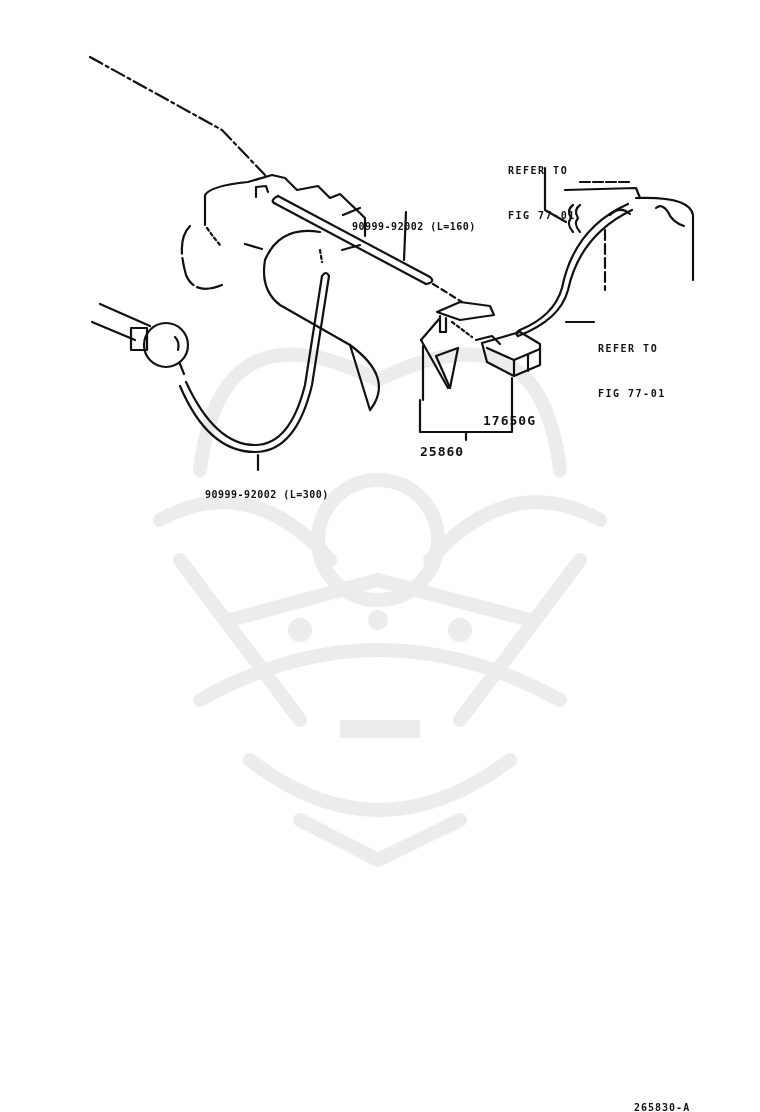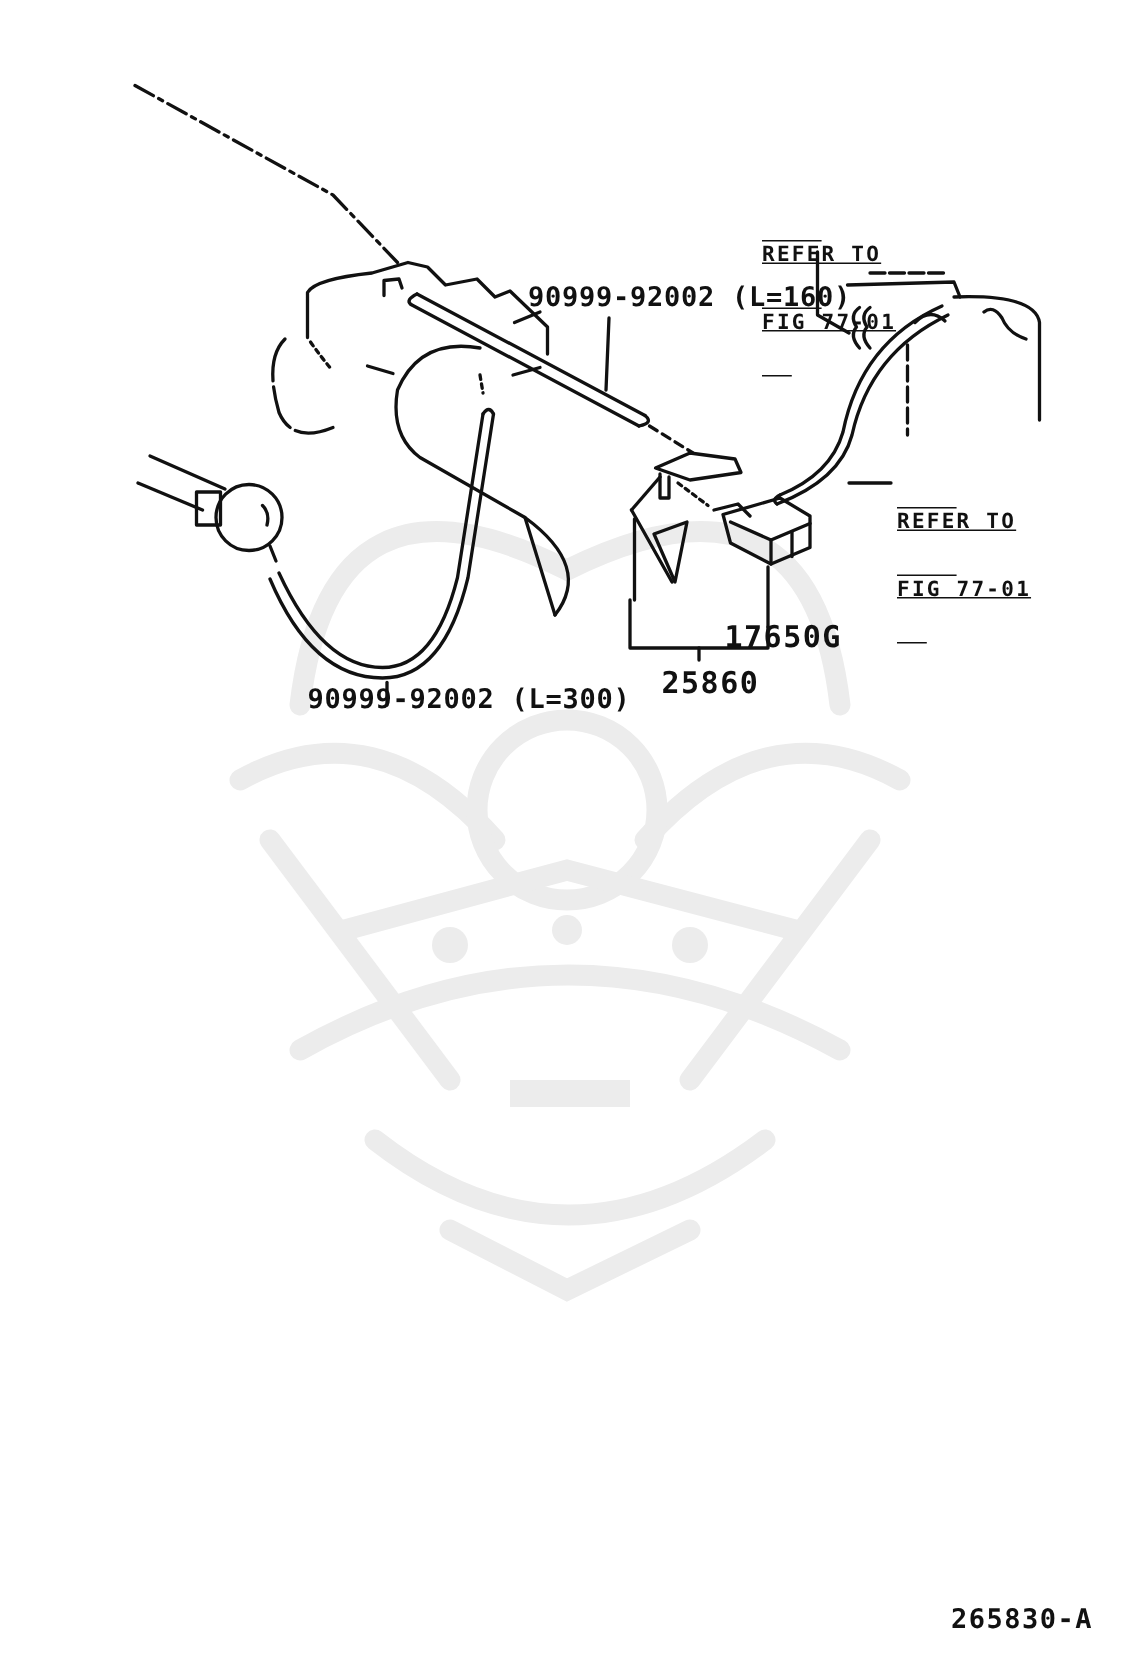--- a/index.html
+++ b/index.html
@@ -1,23 +1,23 @@
 <!DOCTYPE html>
 <html><head>
 <meta charset="utf-8">
 <style>
   html, body { margin: 0; padding: 0; background: #ffffff; }
   body { width: 760px; height: 1112px; position: relative; overflow: hidden;
          font-family: "DejaVu Sans", "Liberation Sans", sans-serif; }
   .canvas { position: absolute; left: 0; top: 0; width: 760px; height: 1112px; }
   .label { position: absolute; font-family: "DejaVu Sans Mono", "Liberation Mono", monospace;
            font-weight: bold; color: #111; white-space: pre; line-height: 1; }
-  .lbl-sm { font-size: 18px; letter-spacing: 0.5px; }
-  .lbl-md { font-size: 20px; letter-spacing: 1px; }
-  .refer { font-size: 14px; line-height: 15px; letter-spacing: 1.5px; text-decoration: underline; }
+  .lbl-sm { font-size: 10px; letter-spacing: 0.5px; margin-top: 32px; }
+  .lbl-md { font-size: 13px; letter-spacing: 1px; }
+  .refer { font-size: 10px; line-height: 15px; letter-spacing: 1.5px; }
   svg { position: absolute; left: 0; top: 0; }
 </style>
 </head>
 <body>
 
 <div class="canvas">
 
   <svg width="760" height="1112">
     <g fill="none" stroke="#ececec" stroke-width="14" stroke-linecap="round">
       <path d="M160 520 Q250 470 330 560"></path>
@@ -107,21 +107,21 @@
       <path d="M420 400 L420 432 L512 432 L512 418"></path>
       <path d="M466 432 L466 440"></path>
       <path d="M258 455 L258 470"></path>
       <path d="M423 346 L423 400"></path>
     </g>
   </svg>
 
   <div class="label lbl-sm" style="left:352px; top:190px;">90999-92002 (L=160)</div>
   <div class="label lbl-sm" style="left:205px; top:458px;">90999-92002 (L=300)</div>
   <div class="label lbl-md" style="left:483px; top:414px;">17650G</div>
-  <div class="label lbl-md" style="left:441px; top:445px;">25860</div>
+  <div class="label lbl-md" style="left:420px; top:445px;">25860</div>
 
   <div class="label refer" style="left:508px; top:133px;">
     <div>REFER TO</div>
     <div>FIG 77-01</div>
   </div>
   <div class="label refer" style="left:598px; top:311px;">
     <div>REFER TO</div>
     <div>FIG 77-01</div>
   </div>
 

